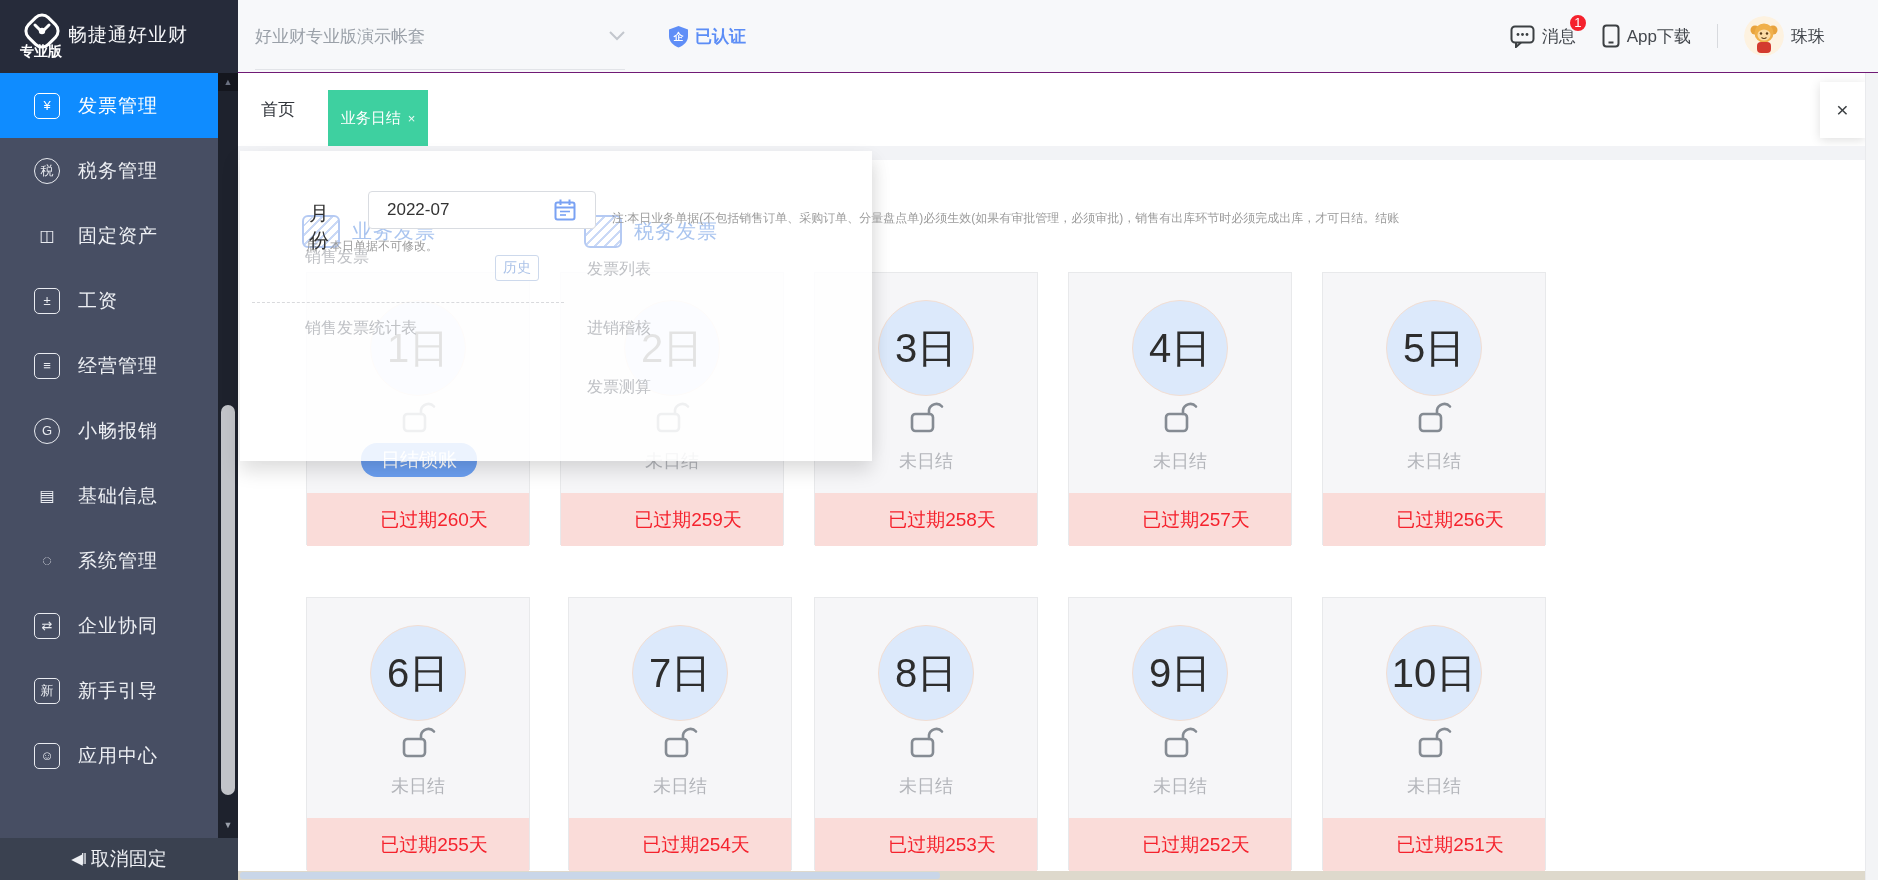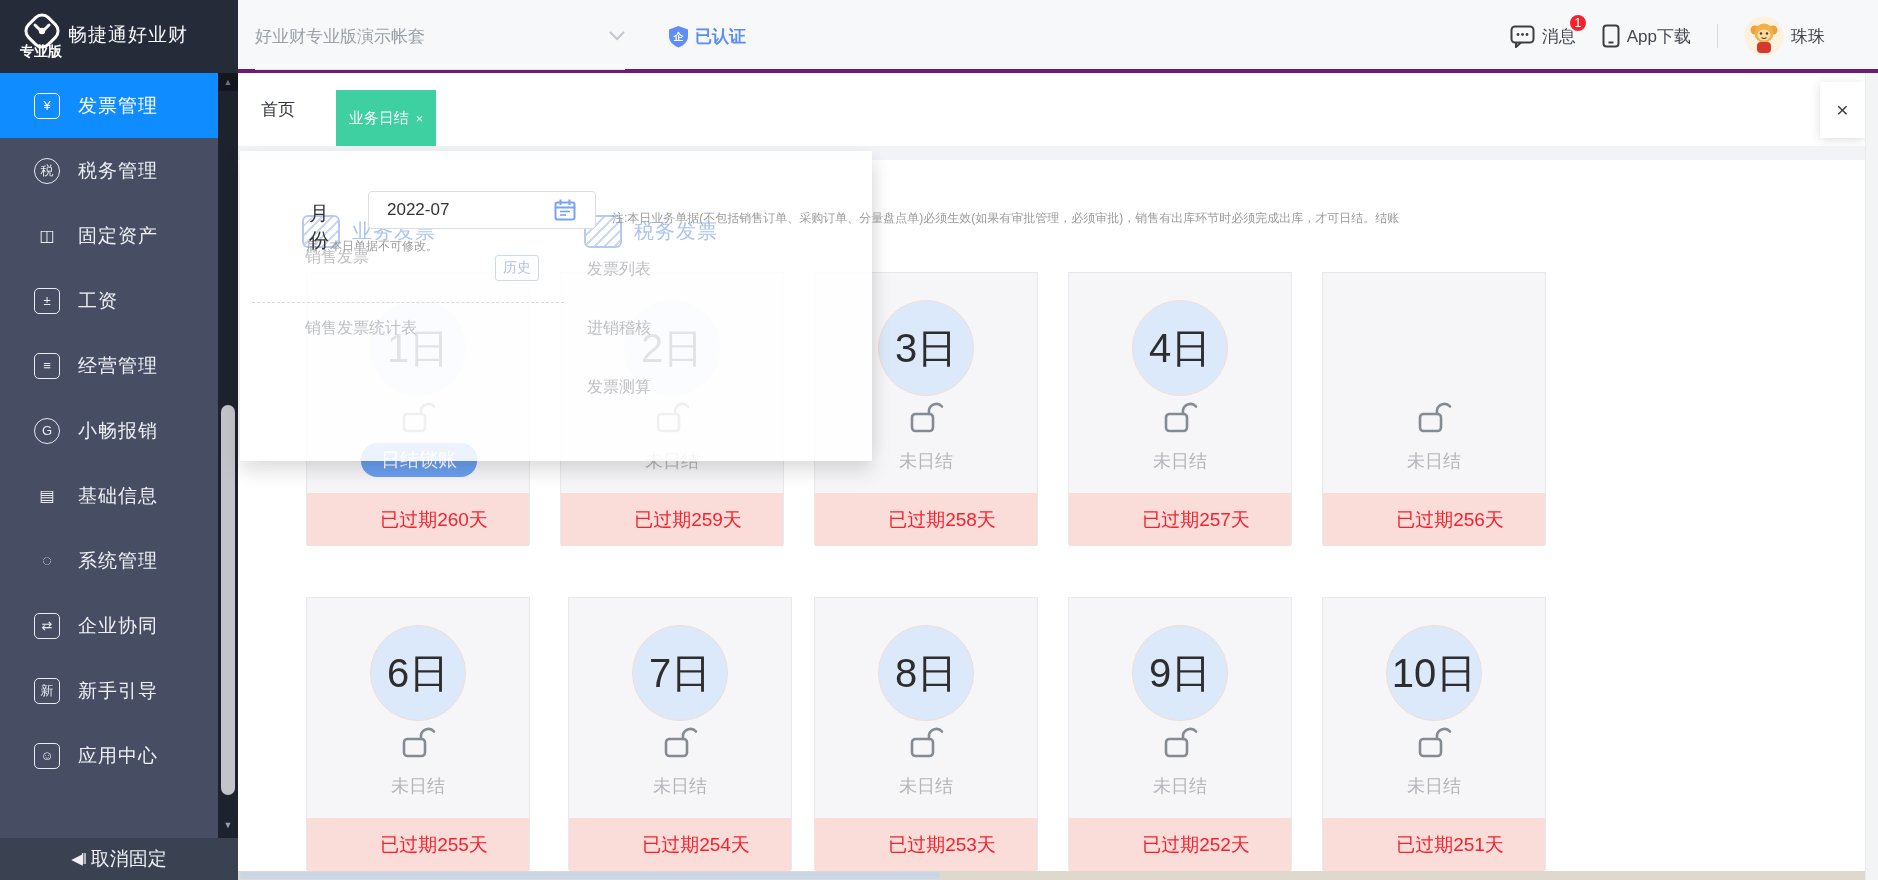--- a/index.html
+++ b/index.html
@@ -23,36 +23,36 @@
   .si-label { font-size:19px; letter-spacing:1px; }
   .side-scroll { position:absolute; left:218px; top:73px; width:20px; height:765px; background:#1e222d; }
   .ss-up { position:absolute; left:0; top:0; width:20px; height:18px; background:#14161e; color:#6a7080; font-size:9px; text-align:center; line-height:18px; cursor:pointer; }
   .ss-thumb { position:absolute; left:3px; top:332px; width:14px; height:390px; background:#c2c4c9; border-radius:7px; cursor:pointer; }
   .ss-down { position:absolute; left:0; bottom:5px; width:20px; height:16px; color:#9aa0ab; font-size:9px; text-align:center; line-height:16px; cursor:pointer; }
   .side-foot { position:absolute; left:0; top:838px; width:238px; height:42px; background:#3a4150; color:#eef0f4;
                display:flex; align-items:center; justify-content:center; gap:6px; font-size:19px; cursor:pointer; }
   .unpin-glyph { font-size:15px; letter-spacing:-2px; }
 
   
-  .topbar { position:absolute; left:238px; top:0; width:1640px; height:73px; background:#f7f8fa; border-bottom:4px solid #701a75; }
+  .topbar { position:absolute; left:238px; top:0; width:1640px; height:73px; background:#f7f8fa; border-bottom:1px solid #701a75; }
   .account { position:absolute; left:17px; top:0; width:370px; height:72px; display:flex; align-items:center; justify-content:space-between; cursor:pointer; }
   .account-text { font-size:17px; color:#9aa0a8; }
   .account-underline { position:absolute; left:17px; top:69px; width:370px; height:1px; background:#e2e4e8; }
   .verified { position:absolute; left:430px; top:0; height:72px; display:flex; align-items:center; gap:6px; color:#5c8df6; font-size:17px; font-weight:bold; }
   .top-right { position:absolute; right:53px; top:0; height:72px; display:flex; align-items:center; gap:26px; }
   .tr-item { display:flex; align-items:center; gap:7px; font-size:17px; color:#43474d; cursor:pointer; position:relative; }
   .msg-badge { position:absolute; right:-12px; top:-12px; min-width:20px; height:20px; background:#f5222d; color:#fff; border-radius:10px;
                font-size:13px; display:flex; align-items:center; justify-content:center; border:2px solid #f7f8fa; }
   .tr-divider { width:1px; height:24px; background:#d8dade; }
   .avatar { width:40px; height:40px; border-radius:50%; overflow:hidden; flex:none; }
 
   
   .tabbar { position:absolute; left:238px; top:73px; width:1627px; height:73px; background:#ffffff; }
   .tab-home { position:absolute; left:23px; top:0; height:73px; display:flex; align-items:center; font-size:17px; color:#32363c; cursor:pointer; }
-  .tab-active { position:absolute; left:98px; top:17px; width:100px; height:56px; background:#3ed0a0; color:#fff;
+  .tab-active { position:absolute; left:90px; top:17px; width:100px; height:56px; background:#3ed0a0; color:#fff;
                 display:flex; align-items:center; justify-content:center; gap:7px; font-size:15px; cursor:pointer; }
   .tab-close-x { font-size:13px; opacity:.9; cursor:pointer; }
   .closeall { position:absolute; left:1582px; top:9px; width:45px; height:56px; background:#fff; box-shadow:0 2px 10px rgba(0,0,0,0.13);
               display:flex; align-items:center; justify-content:center; font-size:21px; color:#3c4043; cursor:pointer; }
   .graystrip { position:absolute; left:238px; top:146px; width:1627px; height:14px; background:#f2f3f6; }
   .rightbar { position:absolute; left:1865px; top:73px; width:13px; height:807px; background:#f3f4f6; border-left:1px solid #e9eaed; }
   .hbar { position:absolute; left:238px; top:871px; width:1627px; height:9px; background:#ded9cc; }
   .hbar-thumb { position:absolute; left:2px; top:1px; width:700px; height:7px; background:#c9d6e8; border-radius:3px; cursor:pointer; }
 
   
@@ -260,20 +260,21 @@
       <div class="card" style="left: 830px; top: 112px;">
         <div class="day-circle">4日</div>
         <span class="lock"><svg width="40" height="36" viewBox="0 0 40 36">
             <rect x="5" y="15" width="21" height="17" rx="3.5" fill="none" stroke="#858b93" stroke-width="2.6"></rect>
             <path d="M22 15 V11 A7.5 7.5 0 0 1 35 7.5" fill="none" stroke="#858b93" stroke-width="2.6" stroke-linecap="round"></path>
           </svg></span>
         <div class="status">未日结</div>
         <div class="cfoot">已过期257天</div>
       </div>
       <div class="card" style="left: 1084px; top: 112px;">
+        <div class="day-circle">5日</div>
         <span class="lock"><svg width="40" height="36" viewBox="0 0 40 36">
             <rect x="5" y="15" width="21" height="17" rx="3.5" fill="none" stroke="#858b93" stroke-width="2.6"></rect>
             <path d="M22 15 V11 A7.5 7.5 0 0 1 35 7.5" fill="none" stroke="#858b93" stroke-width="2.6" stroke-linecap="round"></path>
           </svg></span>
         <div class="status">未日结</div>
         <div class="cfoot">已过期256天</div>
       </div>
       <div class="card" style="left: 68px; top: 437px;">
         <div class="day-circle">6日</div>
         <span class="lock"><svg width="40" height="36" viewBox="0 0 40 36">

